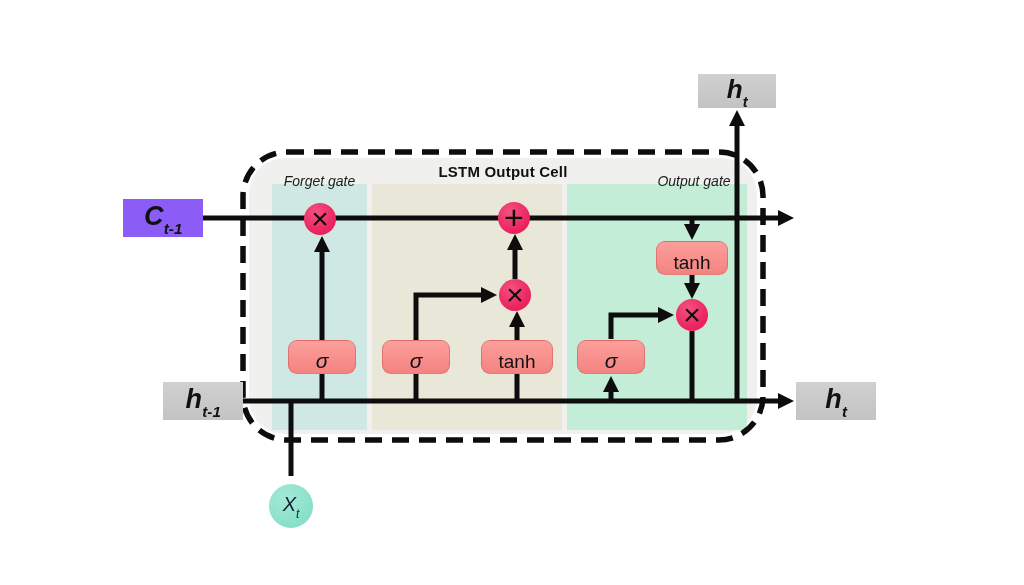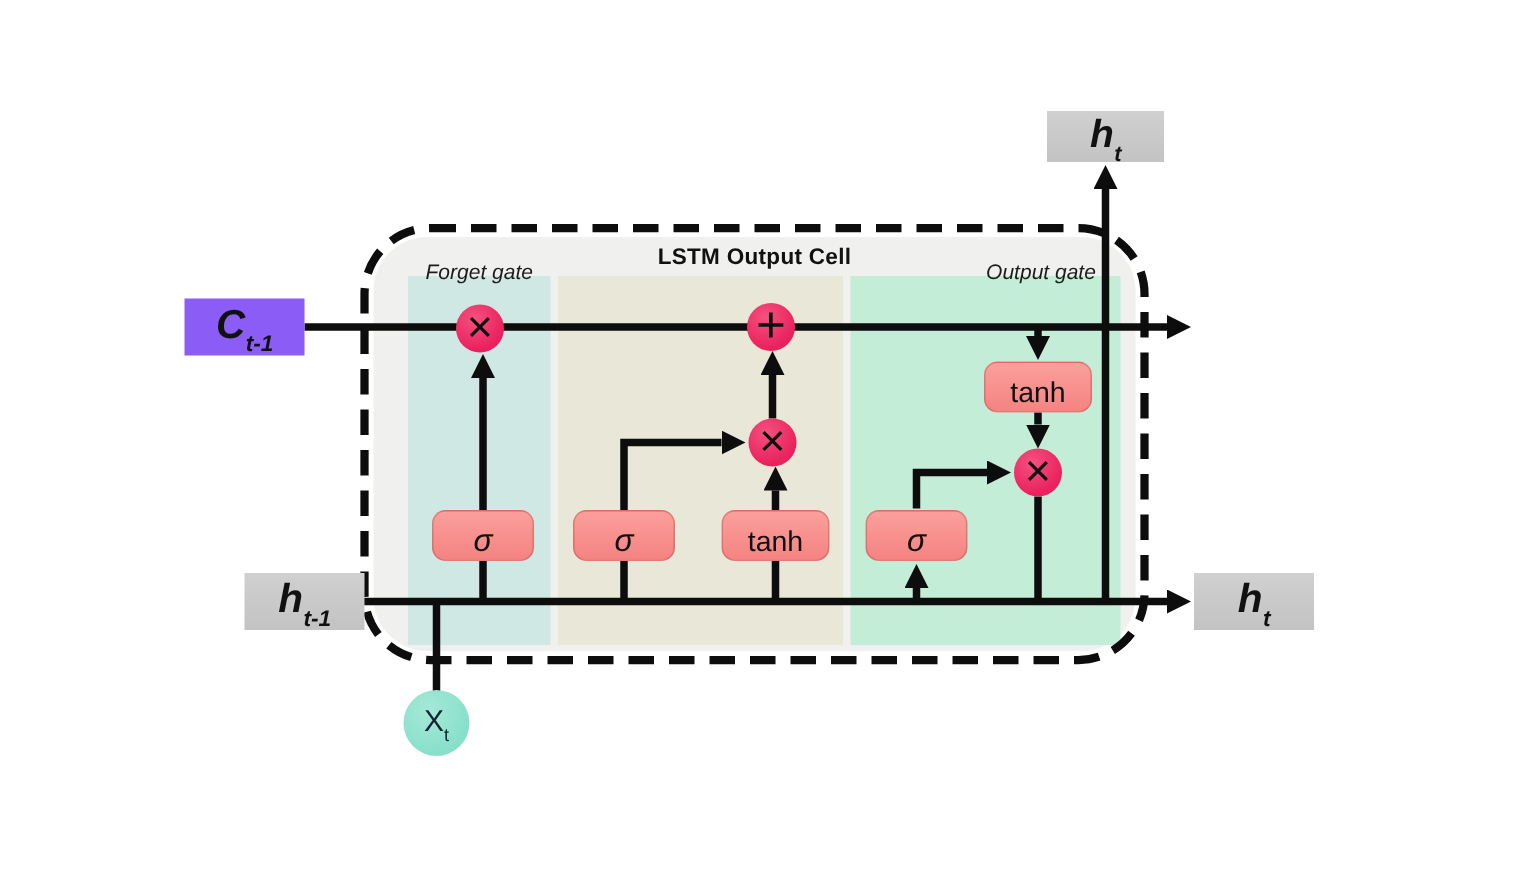--- a/index.html
+++ b/index.html
@@ -49,24 +49,24 @@
     font-style:italic;font-size:27px;color:#111;font-weight:bold;}
   .terminal sub{font-size:.56em;font-style:italic;position:relative;top:.18em;left:.02em;}
   .terminal.olive{background:#8b5cf6;}
   .terminal.gray{background:linear-gradient(180deg,#d0d0d0,#c3c3c3);}
   .terminal.c-prev{left:123px;top:199px;}
   .terminal.c-next{left:796px;top:199px;}
   .terminal.h-prev{left:123px;top:382px;margin-left:40px;}
   .terminal.h-next{left:796px;top:382px;}
   .terminal.h-top{left:698px;top:74px;width:78px;height:34px;font-size:26px;}
   
-  .x-circle{position:absolute;z-index:3;left:269px;top:460px;width:44px;height:44px;border-radius:50%;
+  .x-circle{position:absolute;z-index:3;left:269px;top:484px;width:44px;height:44px;border-radius:50%;
     background:radial-gradient(circle at 38% 32%,#a5e9d7 0%,#86dfc9 75%);
     display:flex;align-items:center;justify-content:center;
-    font-size:20px;color:#123;}
+    font-style:italic;font-size:20px;color:#123;}
   .x-circle sub{font-size:.6em;position:relative;top:.2em;}
 </style>
 </head>
 <body>
 
 <div class="canvas">
 
   <div class="region cell-bg"></div>
   <div class="region forget-bg"></div>
   <div class="region input-bg"></div>

